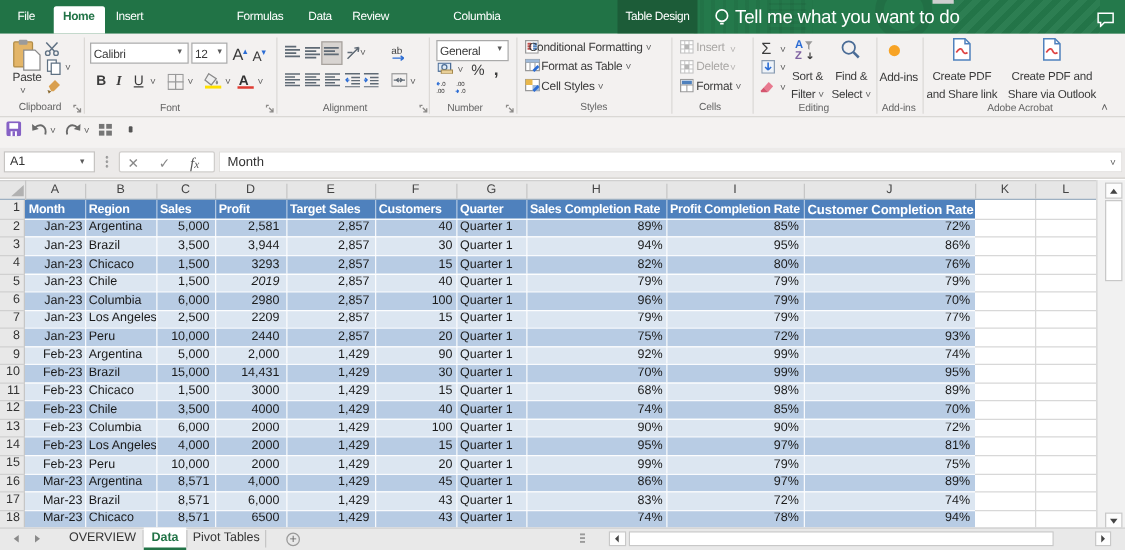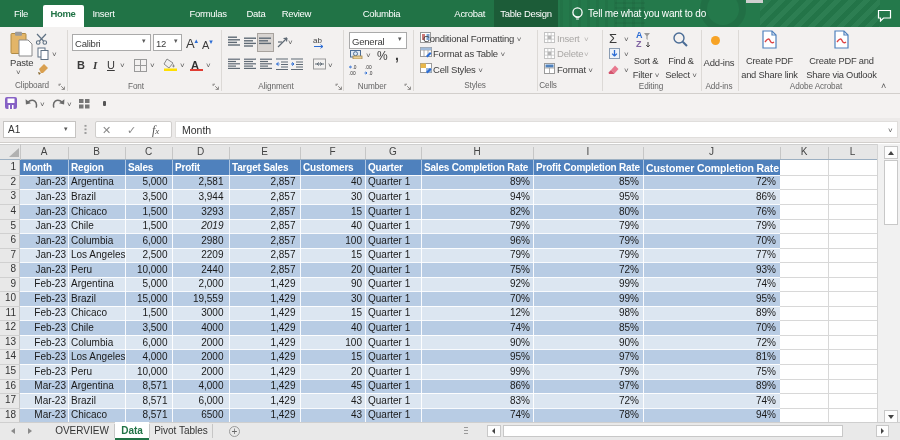--- a/index.html
+++ b/index.html
@@ -20,30 +20,29 @@
 <div class="a" style="left:760px;top:-10px;width:120px;height:50px;background:repeating-linear-gradient(135deg,rgba(255,255,255,0.04) 0 5px,rgba(0,0,0,0.04) 5px 10px);"></div>
 <div class="a" style="left:560px;top:0;width:90px;height:27px;background:repeating-linear-gradient(90deg,rgba(0,0,0,0.05) 0 3px,rgba(0,0,0,0) 3px 9px);"></div>
 <div class="a" style="left:615px;top:2px;width:30px;height:22px;background:repeating-linear-gradient(0deg,rgba(0,0,0,0.05) 0 2px,rgba(0,0,0,0) 2px 5px);"></div>
 <div class="a" style="left:746px;top:0;width:17px;height:3px;background:#cfcfcf;"></div>
 <div class="tab" style="left:-24px;width:90px;">File</div>
 <div class="tab" style="left:58.5px;width:90px;">Insert</div>
 <div class="tab" style="left:163px;width:90px;">Formulas</div>
 <div class="tab" style="left:211px;width:90px;">Data</div>
 <div class="tab" style="left:251.5px;width:90px;">Review</div>
 <div class="tab" style="left:336.5px;width:90px;">Columbia</div>
-<div class="tab" style="left:424.7px;width:90px;">Acrobat</div>
 <div class="a" style="left:43px;top:5px;width:41px;height:22px;background:#fff;border-radius:2px 2px 0 0;"></div>
 <div class="tab" style="left:18px;width:90px;color:#217346;font-weight:bold;">Home</div>
 <div class="a" style="left:494px;top:0;width:63.5px;height:27px;background:#1c5c38;"></div>
 <div class="tab" style="left:481px;width:90px;">Table Design</div>
 <svg class="a" style="left:570px;top:6px;" width="15" height="16" viewBox="0 0 15 16">
 <circle cx="7.5" cy="6.5" r="4.6" fill="none" stroke="#fff" stroke-width="1.3"></circle>
 <path d="M5.7 11.2 L9.3 11.2 M6.1 13 L8.9 13" stroke="#fff" stroke-width="1.2" fill="none"></path>
       </svg>
-<div class="tab" style="left:588px;width:200px;text-align:left;font-size:10px;letter-spacing:-0.2px;">Tell me what you want to do</div>
+<div class="tab" style="left:588px;width:200px;text-align:left;font-size:15px;letter-spacing:-0.2px;">Tell me what you want to do</div>
 <svg class="a" style="left:877px;top:9px;" width="15" height="13" viewBox="0 0 15 13">
 <path d="M1.5 1.5 h12 v7.5 h-7 l-3 3 v-3 h-2 z" fill="none" stroke="#fff" stroke-width="1.2"></path>
       </svg>
 </div>
 <div class="a" style="left:0;top:27px;width:900px;height:67px;background:#f3f1f0;border-bottom:1px solid #d2cfcc;"></div>
 <div class="sep" style="left:67px;"></div>
 <div class="sep" style="left:221px;"></div>
 <div class="sep" style="left:343px;"></div>
 <div class="sep" style="left:412.5px;"></div>
 <div class="sep" style="left:536.5px;"></div>
@@ -239,21 +238,21 @@
       <rect x="3.8" y="3.8" width="3.4" height="3.4" fill="#b5b5b5"></rect>
     </svg>
 <div class="cbtn" style="left:557px;top:48px;color:#a9a7a5;">Delete</div>
 <div class="cbtn chev" style="left:584px;top:50px;color:#b5b3b1;">˅</div>
 <svg class="a" style="left:544px;top:63px;" width="11" height="11" viewBox="0 0 11 11">
 <rect x="0.5" y="0.5" width="10" height="10" fill="#fff" stroke="#9a9a9a"></rect>
 <rect x="1.5" y="1.5" width="8" height="3" fill="#4f81bd"></rect>
 <path d="M0.5 5 h10 M5.5 5 v5.5" stroke="#9a9a9a" stroke-width="0.8"></path>
     </svg>
 <div class="cbtn" style="left:557px;top:63.5px;">Format <span class="chev">˅</span></div>
-<div class="glab" style="left:528px;top:81px;width:40px;">Cells</div>
+<div class="glab" style="left:548px;top:81px;width:40px;">Cells</div>
 <div class="cbtn" style="left:609px;top:31px;font-size:13px;">Σ</div>
 <div class="cbtn chev" style="left:624px;top:34.5px;">˅</div>
 <svg class="a" style="left:609px;top:47.5px;" width="11" height="11" viewBox="0 0 11 11">
 <rect x="0.5" y="0.5" width="10" height="10" fill="#eef3f9" stroke="#8a9cb2"></rect>
 <path d="M5.5 2 v6 M5.5 8 l-2.4 -2.4 M5.5 8 l2.4 -2.4" stroke="#2b6cd4" stroke-width="1.3" fill="none"></path>
     </svg>
 <div class="cbtn chev" style="left:624px;top:50px;">˅</div>
 <svg class="a" style="left:608px;top:64px;" width="11" height="10" viewBox="0 0 11 10">
 <path d="M3 6 L7 1.5 L10.5 5 L6.5 9.5 z" fill="#e8798f"></path>
 <path d="M3 6 L6.5 9.5 L5.5 10 L1 10 L0.5 8.5 z" fill="#d4556e"></path>
@@ -587,21 +586,21 @@
 <div class="a" style="left:229px;top:276.72px;width:1px;height:14.55px;background:rgba(255,255,255,0.9);"></div>
 <div class="a" style="left:300px;top:276.72px;width:1px;height:14.55px;background:rgba(255,255,255,0.9);"></div>
 <div class="a" style="left:365px;top:276.72px;width:1px;height:14.55px;background:rgba(255,255,255,0.9);"></div>
 <div class="a" style="left:421px;top:276.72px;width:1px;height:14.55px;background:rgba(255,255,255,0.9);"></div>
 <div class="a" style="left:533px;top:276.72px;width:1px;height:14.55px;background:rgba(255,255,255,0.9);"></div>
 <div class="a" style="left:643px;top:276.72px;width:1px;height:14.55px;background:rgba(255,255,255,0.9);"></div>
 <div class="a" style="left:20px;top:291.28px;width:760px;height:14.55px;background:#b8cce4;border-top:1px solid rgba(255,255,255,0.9);"></div>
 <div class="cell" style="left:20px;top:293.88px;width:48px;padding-right:2px;text-align:right;">Feb-23</div>
 <div class="cell" style="left:68px;top:293.88px;width:57px;padding-left:3px;text-align:left;">Brazil</div>
 <div class="cell" style="left:125px;top:293.88px;width:47px;padding-right:4.5px;text-align:right;">15,000</div>
-<div class="cell" style="left:172px;top:293.88px;width:57px;padding-right:5.5px;text-align:right;">19,559</div>
+<div class="cell" style="left:172px;top:293.88px;width:57px;padding-right:5.5px;text-align:right;">14,431</div>
 <div class="cell" style="left:229px;top:293.88px;width:71px;padding-right:4.5px;text-align:right;">1,429</div>
 <div class="cell" style="left:300px;top:293.88px;width:65px;padding-right:3px;text-align:right;">30</div>
 <div class="cell" style="left:365px;top:293.88px;width:56px;padding-left:3px;text-align:left;">Quarter 1</div>
 <div class="cell" style="left:421px;top:293.88px;width:112px;padding-right:3px;text-align:right;">70%</div>
 <div class="cell" style="left:533px;top:293.88px;width:110px;padding-right:4px;text-align:right;">99%</div>
 <div class="cell" style="left:643px;top:293.88px;width:137px;padding-right:4px;text-align:right;">95%</div>
 <div class="a" style="left:68px;top:291.28px;width:1px;height:14.55px;background:rgba(255,255,255,0.9);"></div>
 <div class="a" style="left:125px;top:291.28px;width:1px;height:14.55px;background:rgba(255,255,255,0.9);"></div>
 <div class="a" style="left:172px;top:291.28px;width:1px;height:14.55px;background:rgba(255,255,255,0.9);"></div>
 <div class="a" style="left:229px;top:291.28px;width:1px;height:14.55px;background:rgba(255,255,255,0.9);"></div>
@@ -611,21 +610,21 @@
 <div class="a" style="left:533px;top:291.28px;width:1px;height:14.55px;background:rgba(255,255,255,0.9);"></div>
 <div class="a" style="left:643px;top:291.28px;width:1px;height:14.55px;background:rgba(255,255,255,0.9);"></div>
 <div class="a" style="left:20px;top:305.83px;width:760px;height:14.55px;background:#dce6f1;border-top:1px solid rgba(255,255,255,0.9);"></div>
 <div class="cell" style="left:20px;top:308.43px;width:48px;padding-right:2px;text-align:right;">Feb-23</div>
 <div class="cell" style="left:68px;top:308.43px;width:57px;padding-left:3px;text-align:left;">Chicaco</div>
 <div class="cell" style="left:125px;top:308.43px;width:47px;padding-right:4.5px;text-align:right;">1,500</div>
 <div class="cell" style="left:172px;top:308.43px;width:57px;padding-right:5.5px;text-align:right;">3000</div>
 <div class="cell" style="left:229px;top:308.43px;width:71px;padding-right:4.5px;text-align:right;">1,429</div>
 <div class="cell" style="left:300px;top:308.43px;width:65px;padding-right:3px;text-align:right;">15</div>
 <div class="cell" style="left:365px;top:308.43px;width:56px;padding-left:3px;text-align:left;">Quarter 1</div>
-<div class="cell" style="left:421px;top:308.43px;width:112px;padding-right:3px;text-align:right;">12%</div>
+<div class="cell" style="left:421px;top:308.43px;width:112px;padding-right:3px;text-align:right;">68%</div>
 <div class="cell" style="left:533px;top:308.43px;width:110px;padding-right:4px;text-align:right;">98%</div>
 <div class="cell" style="left:643px;top:308.43px;width:137px;padding-right:4px;text-align:right;">89%</div>
 <div class="a" style="left:68px;top:305.83px;width:1px;height:14.55px;background:rgba(255,255,255,0.9);"></div>
 <div class="a" style="left:125px;top:305.83px;width:1px;height:14.55px;background:rgba(255,255,255,0.9);"></div>
 <div class="a" style="left:172px;top:305.83px;width:1px;height:14.55px;background:rgba(255,255,255,0.9);"></div>
 <div class="a" style="left:229px;top:305.83px;width:1px;height:14.55px;background:rgba(255,255,255,0.9);"></div>
 <div class="a" style="left:300px;top:305.83px;width:1px;height:14.55px;background:rgba(255,255,255,0.9);"></div>
 <div class="a" style="left:365px;top:305.83px;width:1px;height:14.55px;background:rgba(255,255,255,0.9);"></div>
 <div class="a" style="left:421px;top:305.83px;width:1px;height:14.55px;background:rgba(255,255,255,0.9);"></div>
 <div class="a" style="left:533px;top:305.83px;width:1px;height:14.55px;background:rgba(255,255,255,0.9);"></div>

